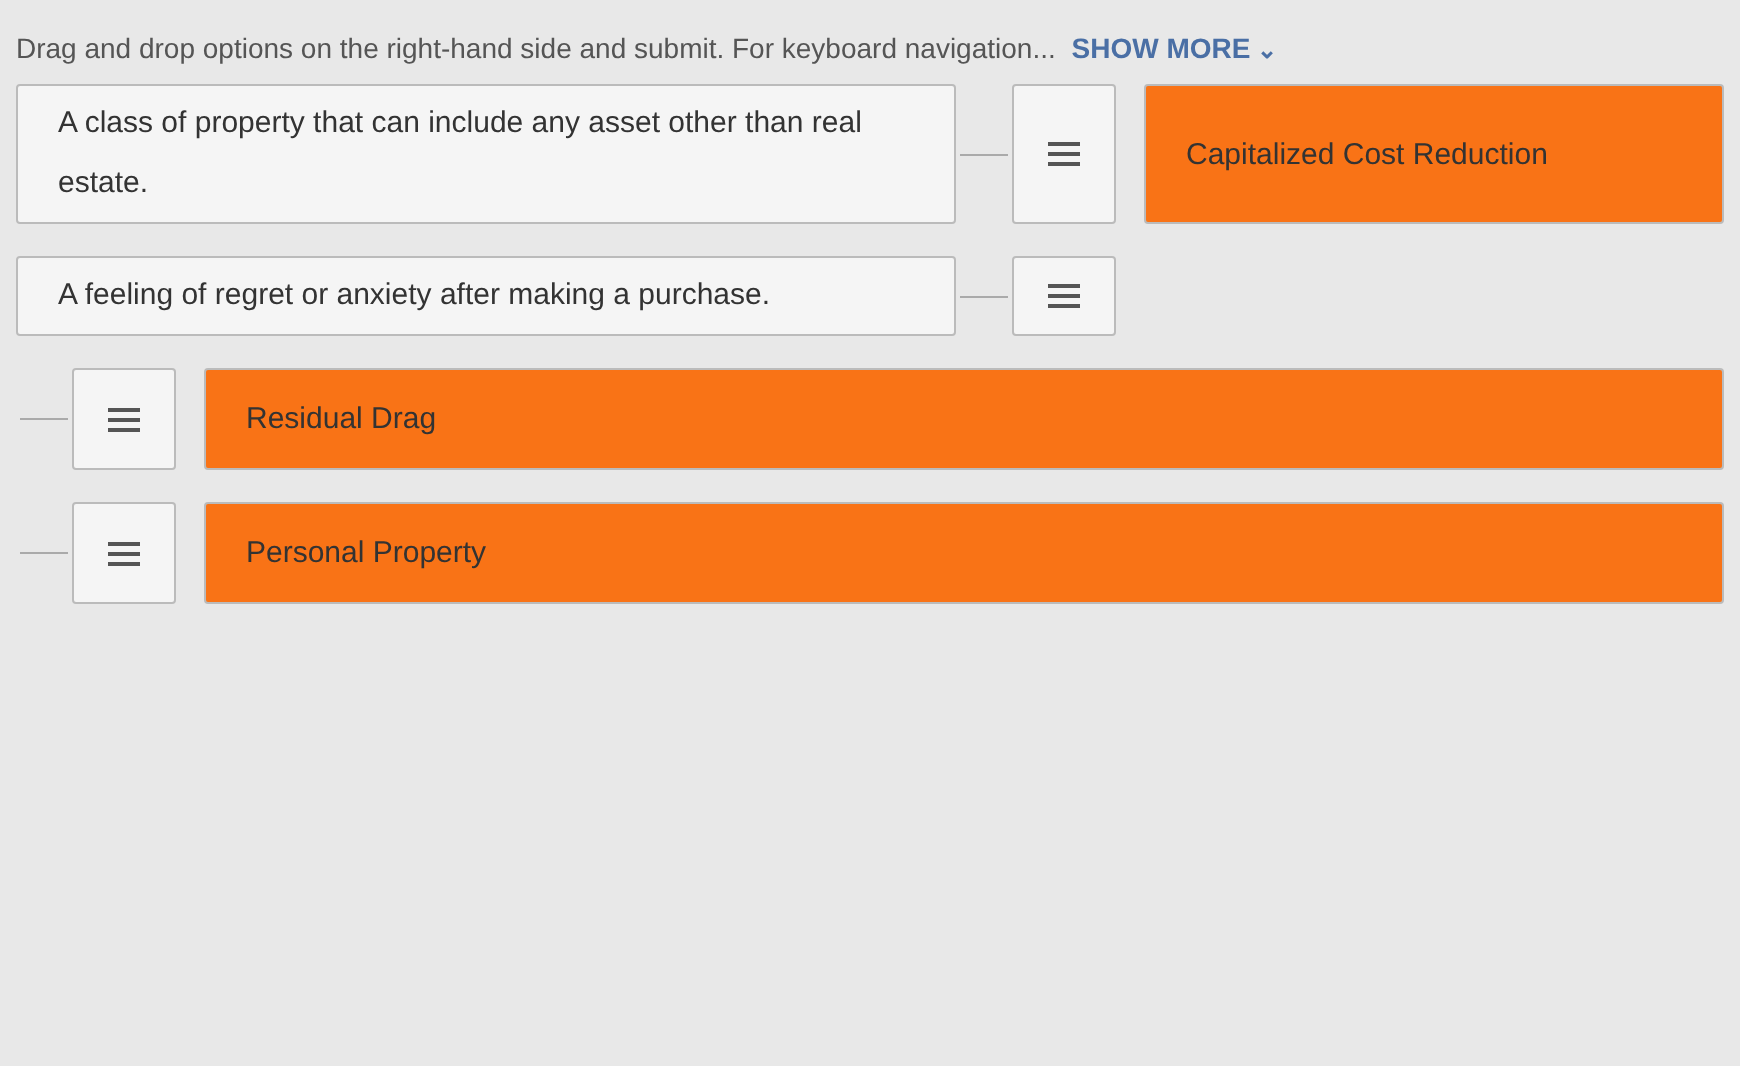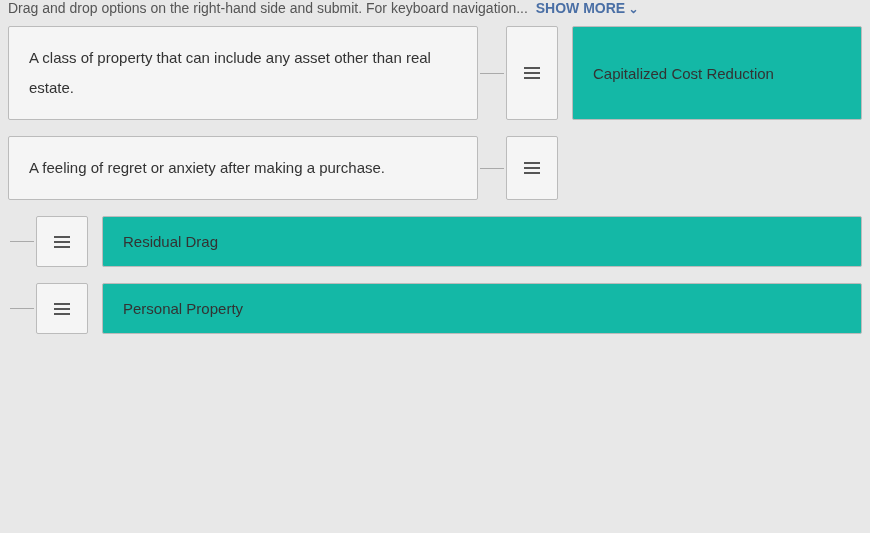--- a/index.html
+++ b/index.html
@@ -9,21 +9,21 @@
     }
     body {
       font-family: -apple-system, BlinkMacSystemFont, 'Segoe UI', Arial, sans-serif;
       background: #e8e8e8;
       width: 870px;
       height: 533px;
       overflow: hidden;
       color: #333;
     }
     .instructions {
-      padding: 0 8px 10px 8px;
+      padding: 16px 8px 10px 8px;
       font-size: 14px;
       color: #555;
     }
     .show-more {
       color: #4a6fa5;
       font-weight: 600;
       cursor: pointer;
       margin-left: 4px;
     }
     .show-more::after {
@@ -39,21 +39,21 @@
     .match-row {
       display: flex;
       align-items: stretch;
       gap: 0;
     }
     .definition-box {
       flex: 0 0 470px;
       background: #f5f5f5;
       border: 1px solid #bbb;
       border-radius: 2px;
-      padding: 16px 20px;
+      padding: 4px 20px;
       font-size: 15px;
       line-height: 2;
       color: #333;
       display: flex;
       align-items: center;
     }
     .connector {
       flex: 0 0 28px;
       display: flex;
       align-items: center;
@@ -83,21 +83,21 @@
       gap: 3px;
     }
     .grip-icon span {
       width: 16px;
       height: 2px;
       background: #555;
       display: block;
     }
     .answer-box {
       flex: 1;
-      background: #14b8a6;
+      background: #f97316;
       border: 1px solid #bbb;
       border-radius: 2px;
       padding: 16px 20px;
       margin-left: 14px;
       font-size: 15px;
       color: #333;
       display: flex;
       align-items: center;
       cursor: move;
     }

